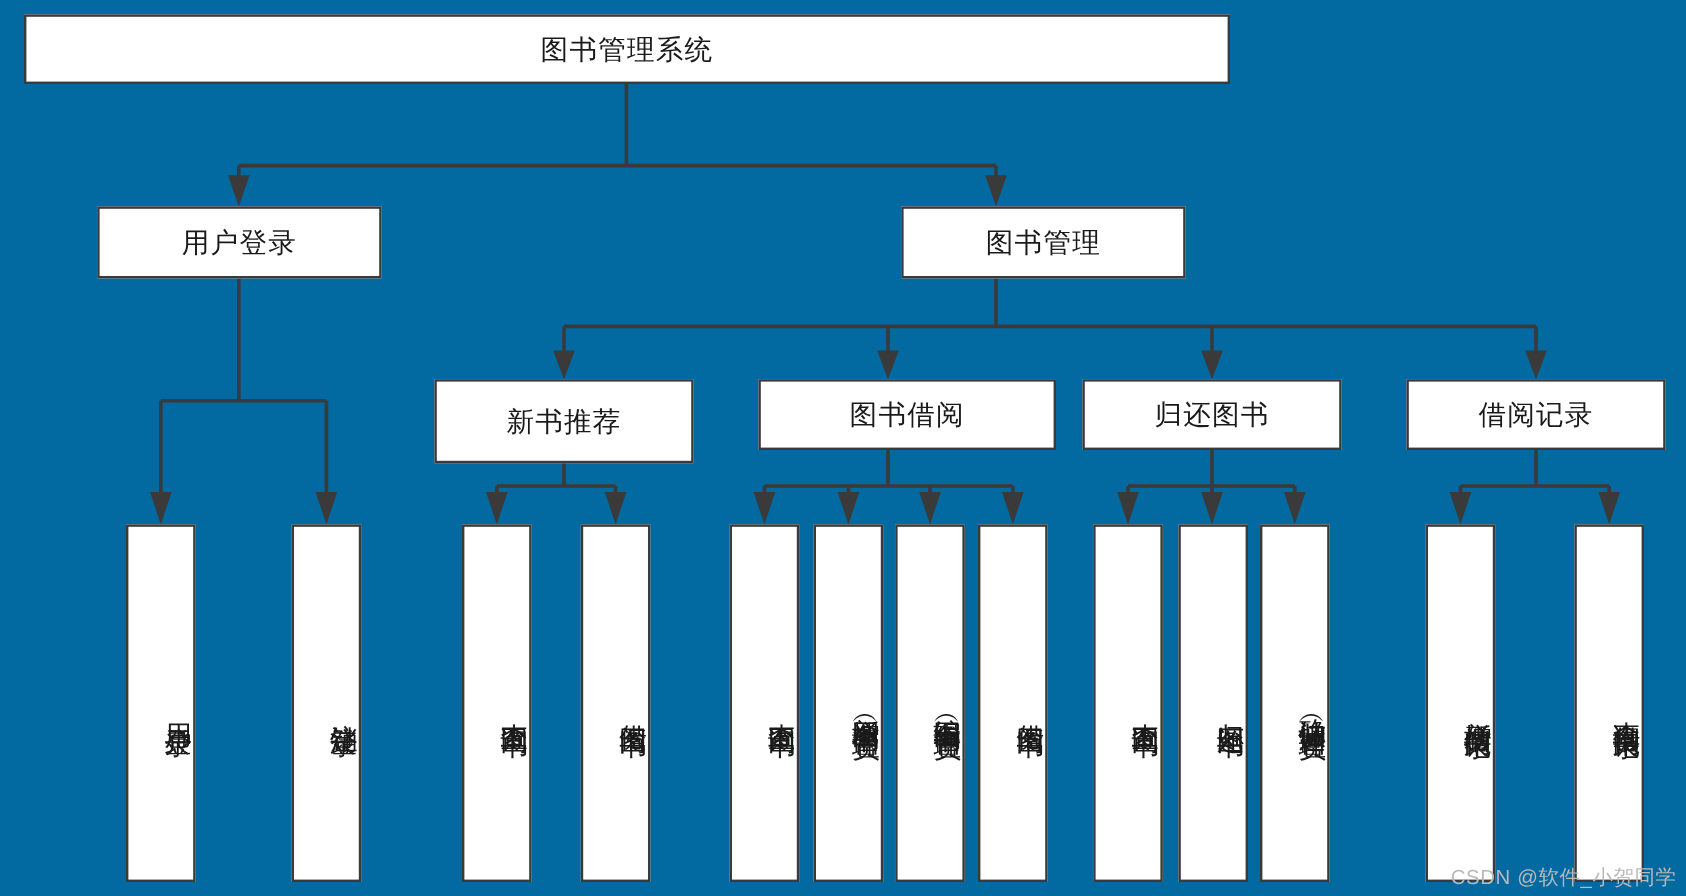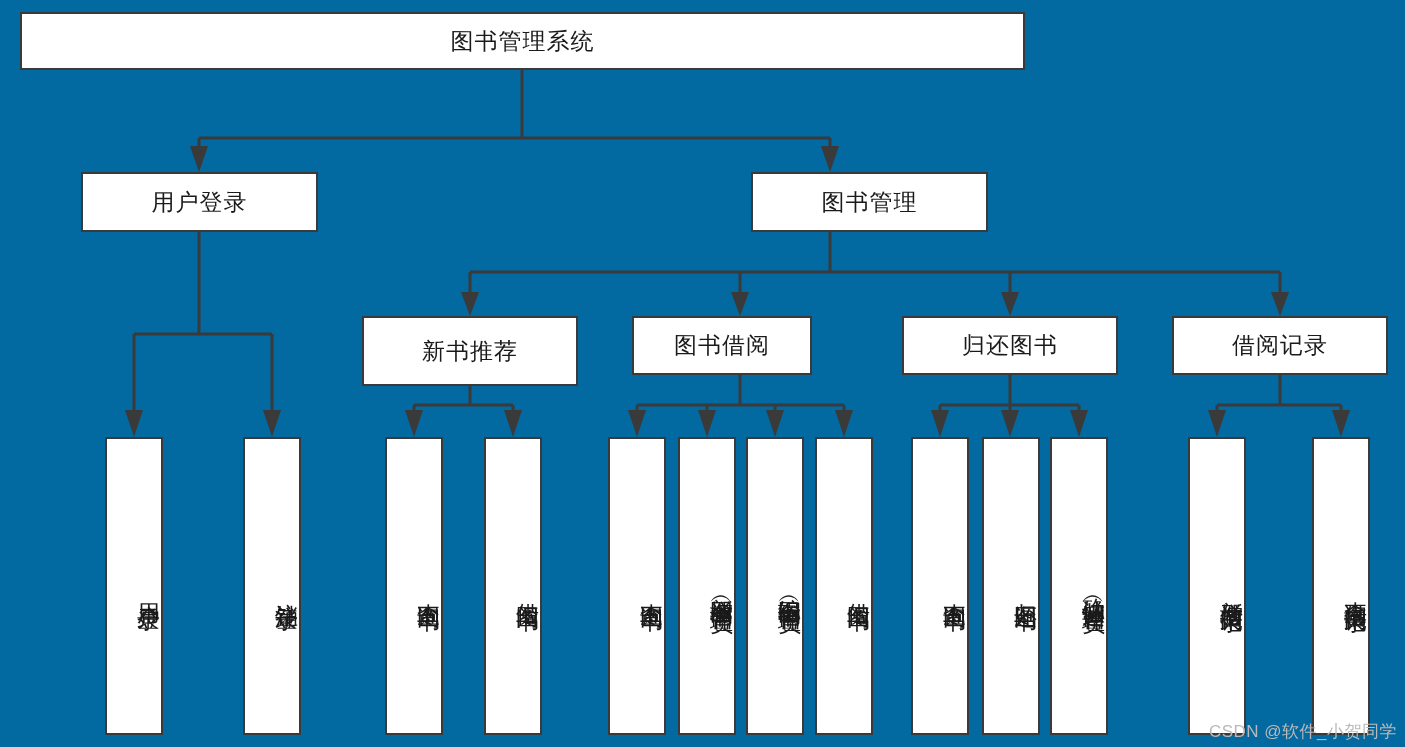--- a/index.html
+++ b/index.html
@@ -147,21 +147,21 @@
   <div class="node horiz" style="left:81px; top:172px; width:237px; height:60px;">
     <span class="label">用户登录</span>
   </div>
   <div class="node horiz" style="left:711px; top:172px; width:237px; height:60px;margin-left:40px;">
     <span class="label">图书管理</span>
   </div>
 
   <div class="node horiz" style="left:362px; top:316px; width:216px; height:70px;">
     <span class="label">新书推荐</span>
   </div>
-  <div class="node horiz" style="left:632px; top:316px; width:180px; height:59px;">
+  <div class="node horiz" style="left:632px; top:316px; width:248px; height:59px;">
     <span class="label">图书借阅</span>
   </div>
   <div class="node horiz" style="left:902px; top:316px; width:216px; height:59px;">
     <span class="label">归还图书</span>
   </div>
   <div class="node horiz" style="left:1172px; top:316px; width:216px; height:59px;text-align:right;">
     <span class="label">借阅记录</span>
   </div>
 
   <div class="node vert" style="left:105px; top:437px; width:58px; height:298px;">

